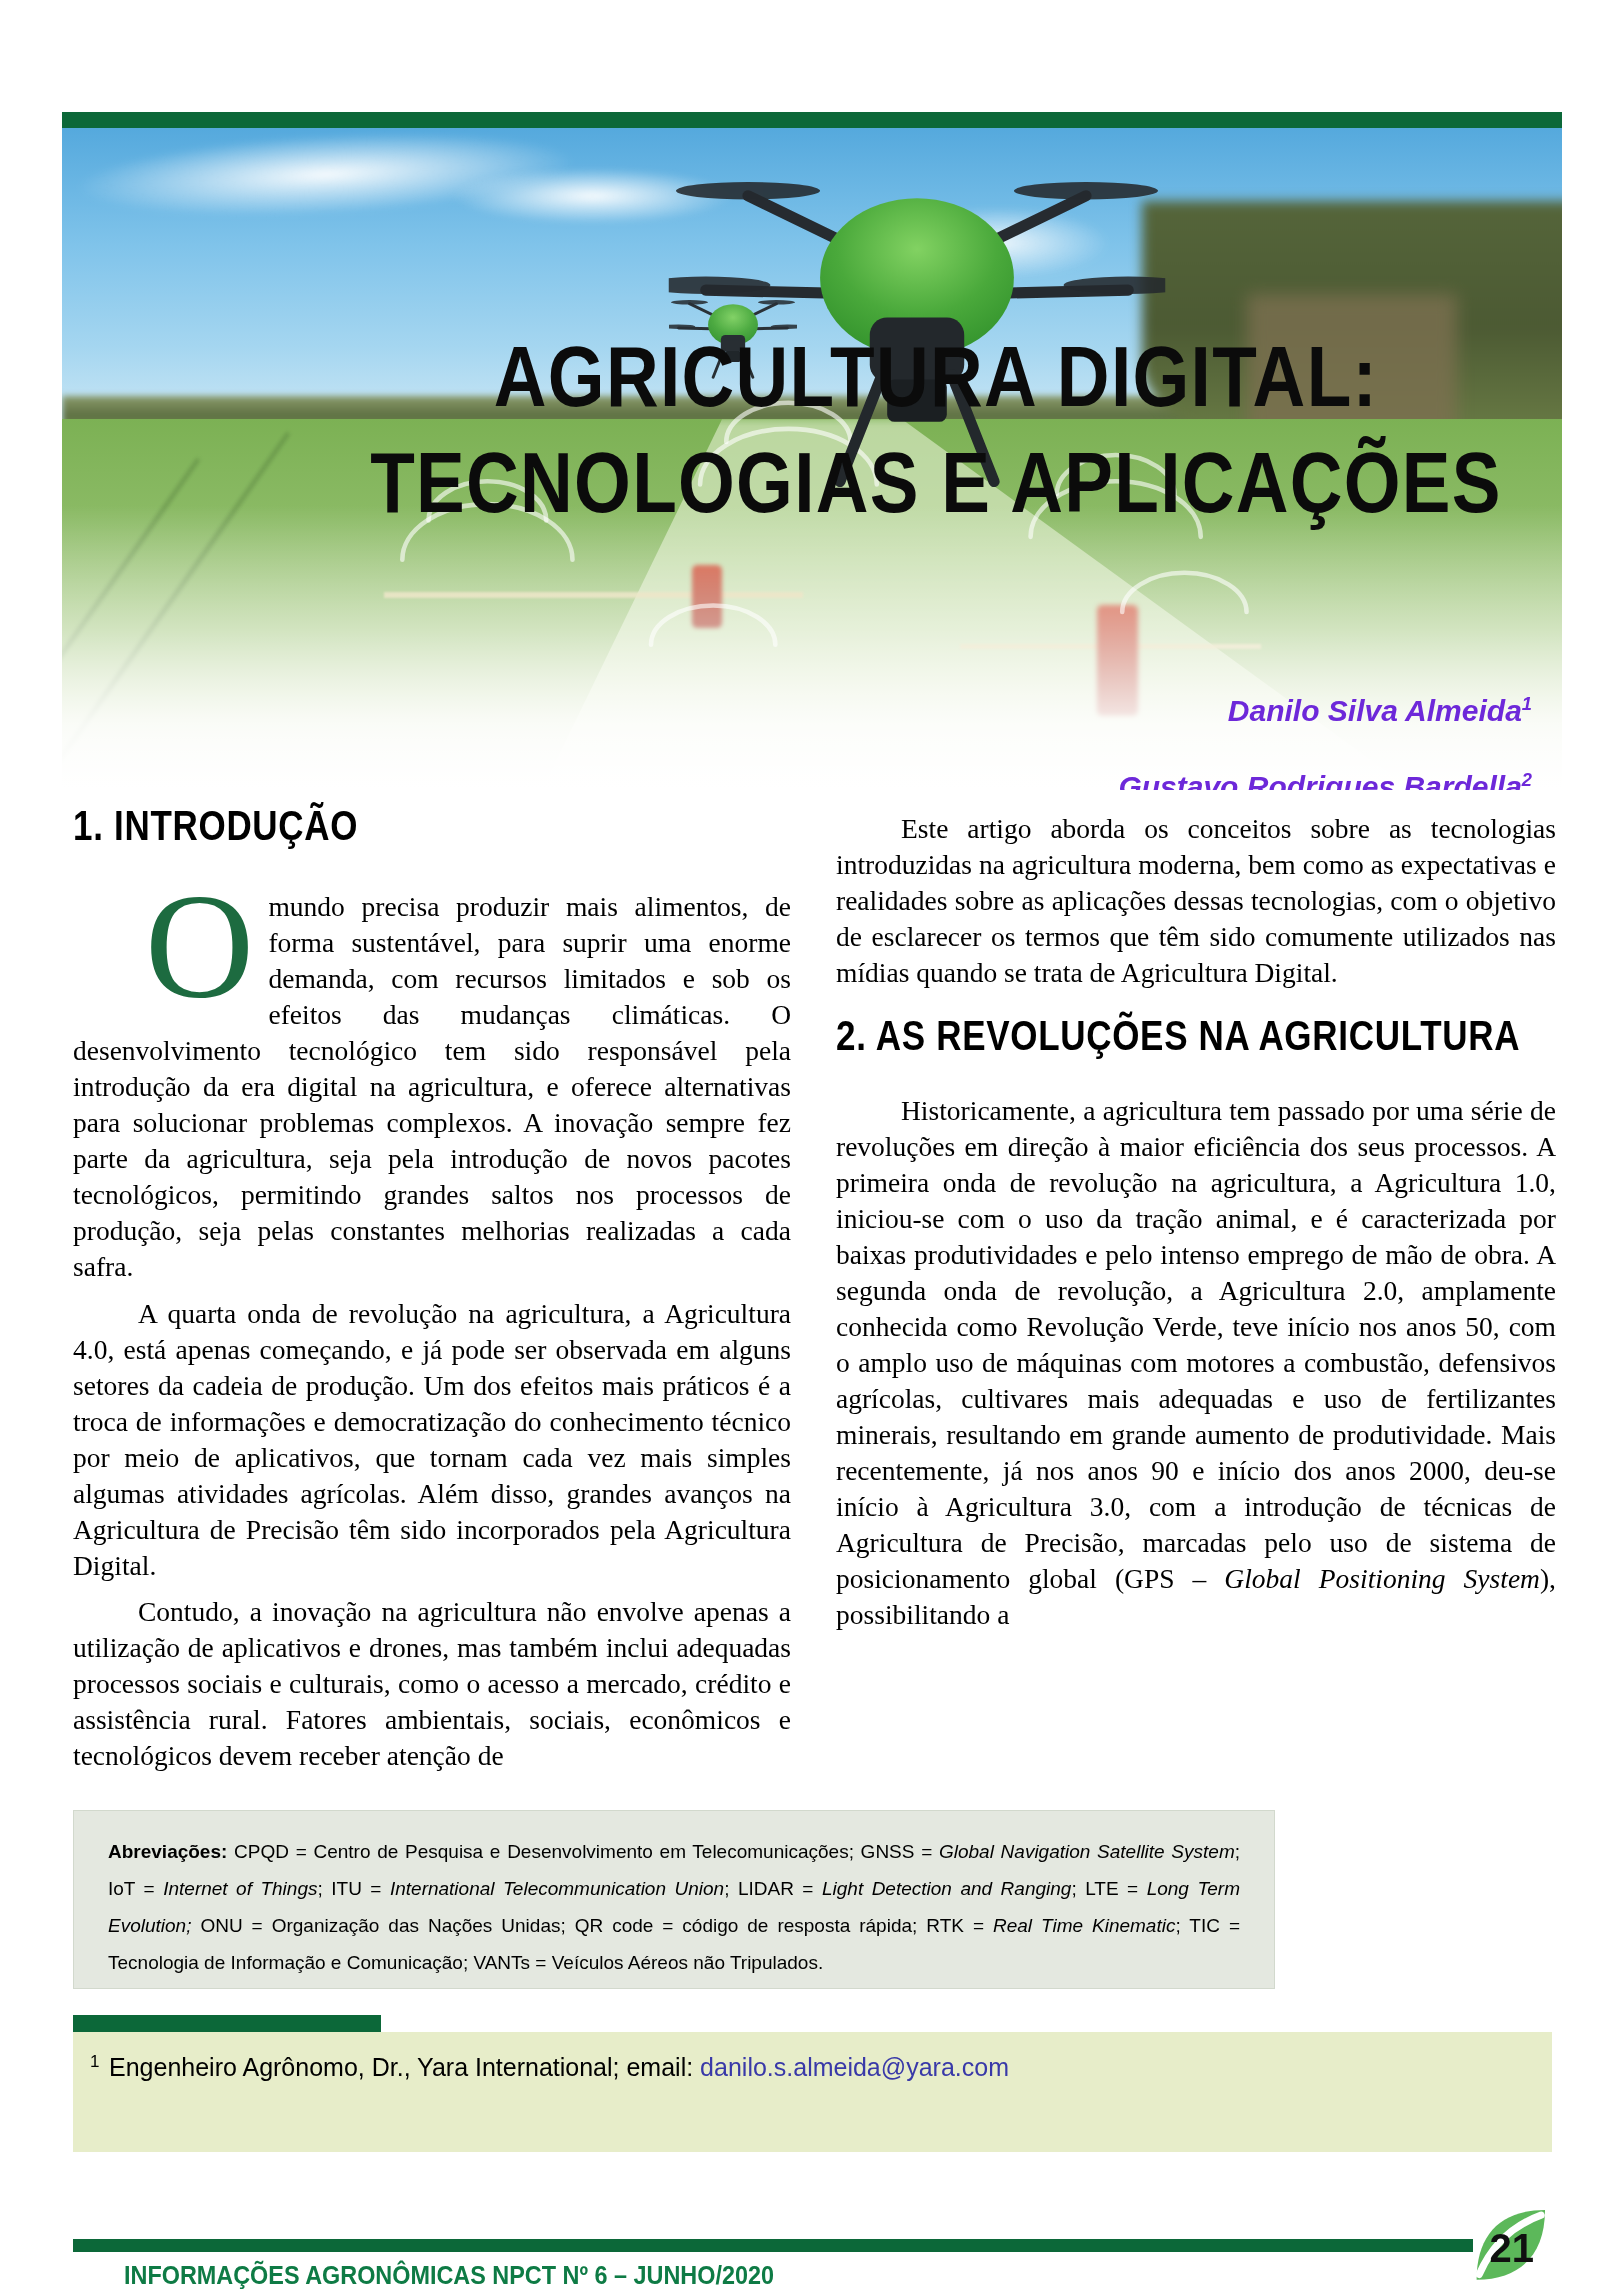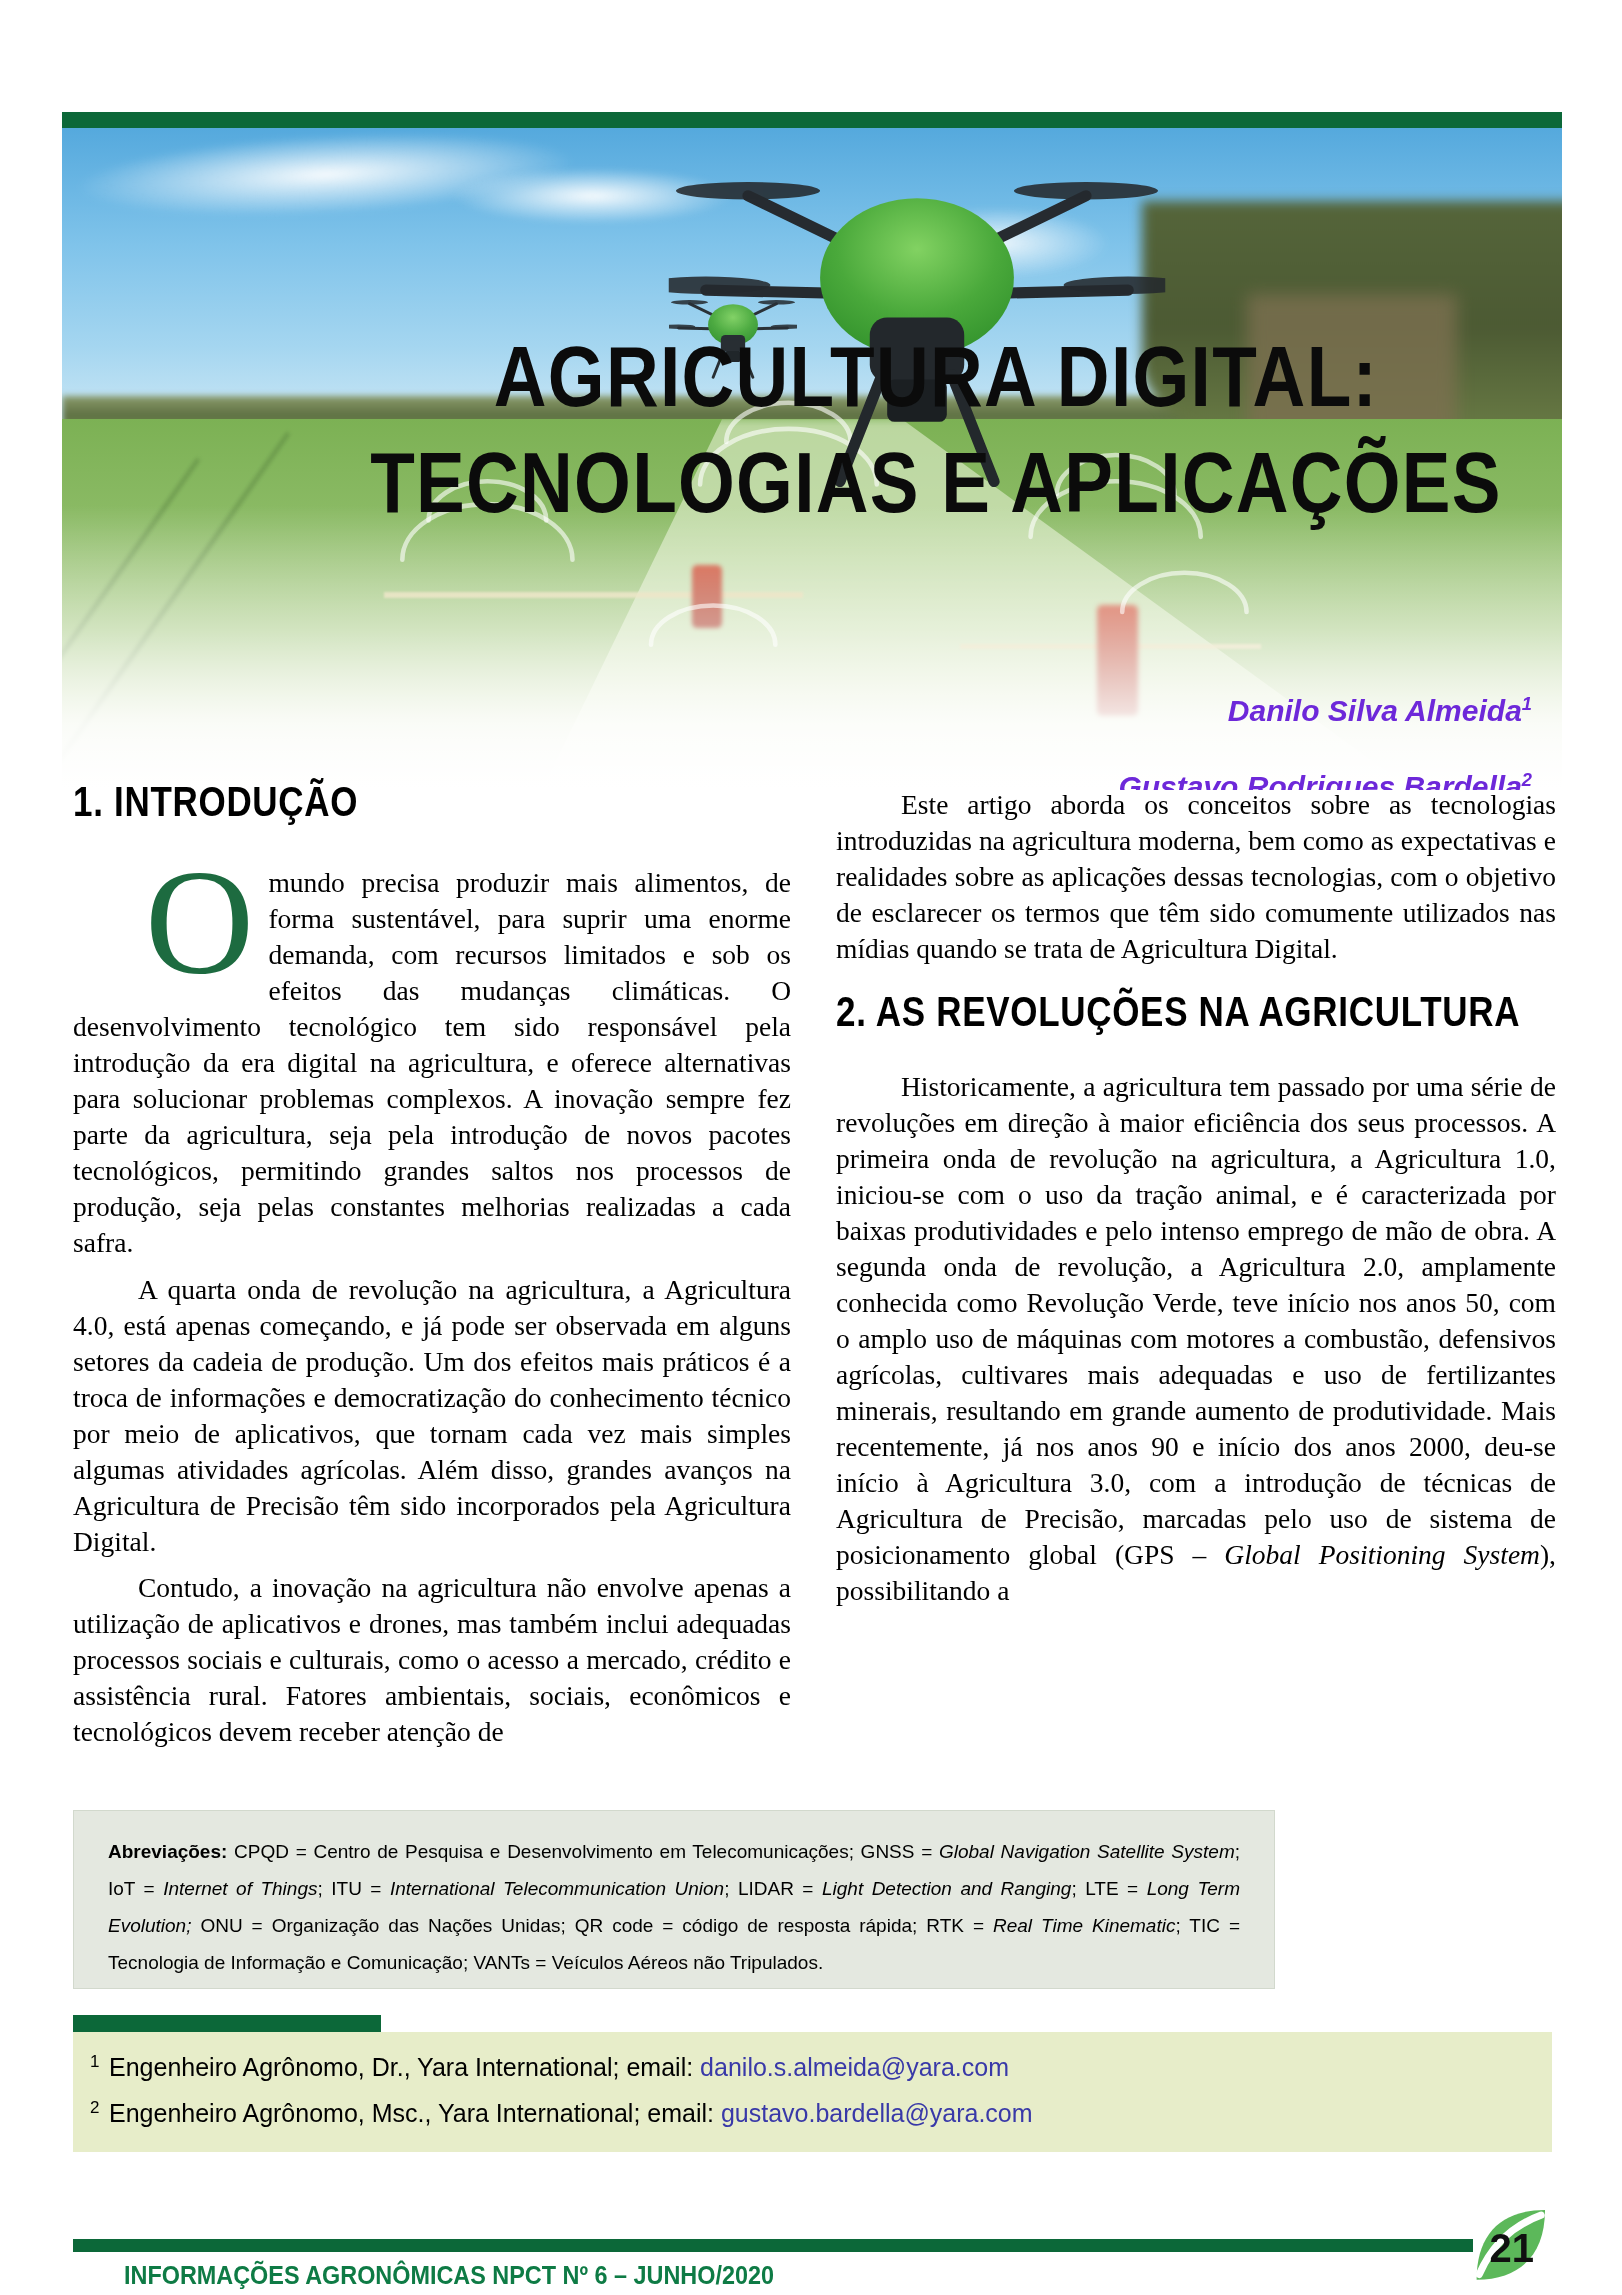--- a/index.html
+++ b/index.html
@@ -53,21 +53,21 @@
 
   .hero-title { position:absolute; left:124px; top:196px; width:100%; text-align:center;
                 font-family:"Liberation Sans", sans-serif; font-weight:700; color:#0b0b0b; }
   .hero-title .line { display:block; font-size:73px; line-height:106px; letter-spacing:1.3px; transform:scaleY(1.18); }
   .authors { position:absolute; right:30px; top:541px; text-align:right;
              font-family:"Liberation Sans", sans-serif; font-style:italic; font-weight:700;
              font-size:30px; line-height:69px; color:#6d28d9; }
   .authors sup { font-size:18.3px; }
 
   
-  .col { position:absolute; top:752px; font-size:27.5px; line-height:36px; text-align:justify; hyphens:none; }
+  .col { position:absolute; top:776px; font-size:27.5px; line-height:36px; text-align:justify; hyphens:none; }
   .col.left  { left:73px;  width:718px; }
   .col.right { left:836px; width:720px; }
   .h-wrap { height:48px; margin-bottom:30px; }
   .h-marker { font-family:"Liberation Sans", sans-serif; font-weight:700; font-size:35px;
               letter-spacing:0.7px; display:inline-block; transform:scaleY(1.22); transform-origin:left bottom;
               white-space:nowrap; }
   .h-wrap.h2 { margin-top:30px; margin-bottom:26px; height:46px; }
   .para { margin-bottom:10.5px; text-indent:65px; }
   .para.no-indent { text-indent:0; }
   .dropcap { float:left; font-size:151px; line-height:107px; margin:3.9px 14.4px 0 72px;
@@ -216,21 +216,20 @@
       <span class="h-marker">2. AS REVOLUÇÕES NA AGRICULTURA</span>
     </div>
     <div class="para"><span>Historicamente, a agricultura tem passado por uma série de revoluções em direção à maior eficiência dos seus processos. A primeira onda de revolução na agricultura, a Agricultura 1.0, iniciou-se com o uso da tração animal, e é caracterizada por baixas produtividades e pelo intenso emprego de mão de obra. A segunda onda de revolução, a Agricultura 2.0, amplamente conhecida como Revolução Verde, teve início nos anos 50, com o amplo uso de máquinas com motores a combustão, defensivos agrícolas, cultivares mais adequadas e uso de fertilizantes minerais, resultando em grande aumento de produtividade. Mais recentemente, já nos anos 90 e início dos anos 2000, deu-se início à Agricultura 3.0, com a introdução de técnicas de Agricultura de Precisão, marcadas pelo uso de sistema de posicionamento global (GPS – </span><span style="font-style: italic;">Global Positioning System</span><span>), possibilitando a</span></div>
   </div>
 
   <div class="abbr-box"><span style="font-weight: bold;">Abreviações: </span><span>CPQD = Centro de Pesquisa e Desenvolvimento em Telecomunicações; GNSS = </span><span style="font-style: italic;">Global Navigation Satellite System</span><span>; IoT = </span><span style="font-style: italic;">Internet of Things</span><span>; ITU = </span><span style="font-style: italic;">International Telecommunication Union</span><span>; LIDAR = </span><span style="font-style: italic;">Light Detection and Ranging</span><span>; LTE = </span><span style="font-style: italic;">Long Term Evolution;</span><span> ONU = Organização das Nações Unidas; QR code = código de resposta rápida; RTK = </span><span style="font-style: italic;">Real Time Kinematic</span><span>; TIC = Tecnologia de Informação e Comunicação; VANTs = Veículos Aéreos não Tripulados.</span></div>
 
   <div class="fn-bar greenbar"></div>
   <div class="fn-box">
     <div class="fn-line"><sup>1</sup><span><span> Engenheiro Agrônomo, Dr., Yara International; email: </span><a href="mailto:danilo.s.almeida@yara.com" class="email">danilo.s.almeida@yara.com</a></span></div>
-    <div class="fn-line"><sup>2</sup><span><span> Engenheiro Agrônomo, Msc., Yara International; email: </span><a href="mailto:gustavo.bardella@yara.com" class="email">gustavo.bardella@yara.com</a></span></div>
   </div>
 
   <div class="footer-bar greenbar"></div>
   <div class="footer-text">INFORMAÇÕES AGRONÔMICAS NPCT Nº 6 – JUNHO/2020</div>
   <div class="leaf-badge">
     <svg viewBox="0 0 120 114">
       <path class="leaf-shape" d="M114,6 C114,74 76,112 10,112 C10,44 46,6 114,6 Z"></path>
       <path d="M14,104 C34,58 64,30 108,14" stroke="#ffffff" stroke-width="11" fill="none" stroke-linecap="round"></path>
     </svg>
     <span class="leaf-num">21</span>

